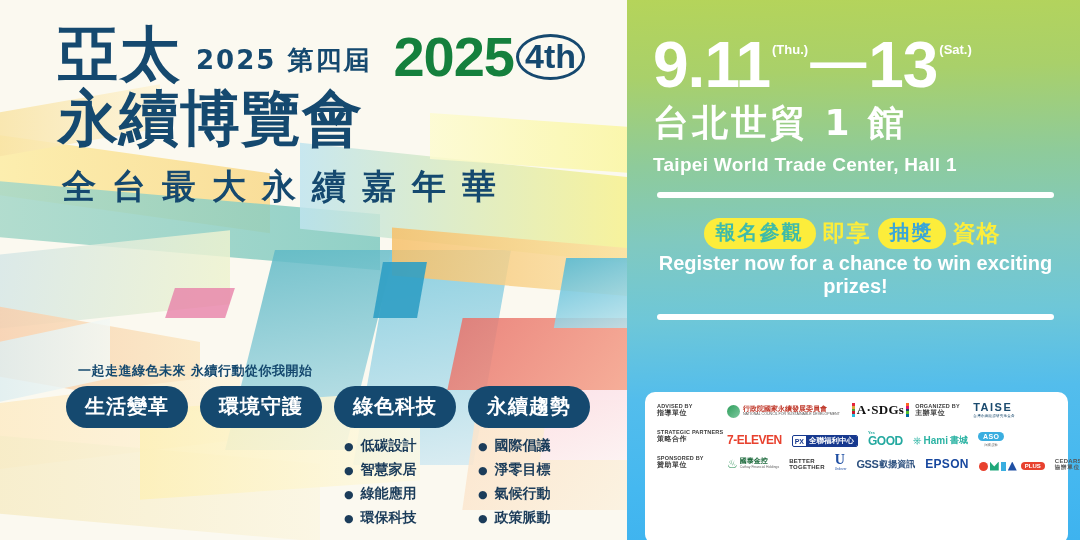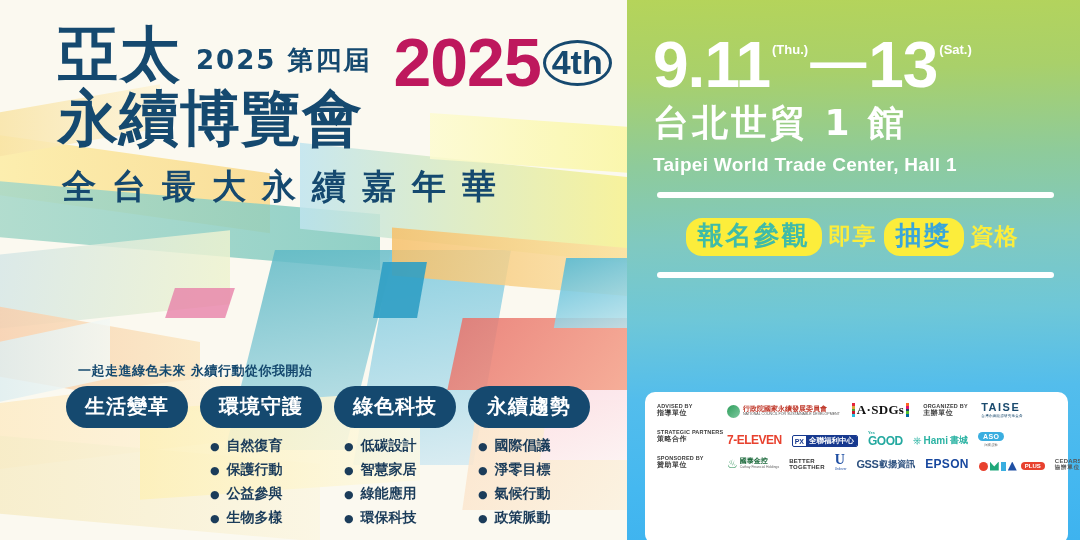--- a/index.html
+++ b/index.html
@@ -52,21 +52,21 @@
     font-size:26px; color:#15496f; letter-spacing:2px; padding-bottom:6px;
   }
   .ttl-main2 {
     font-family:"DejaVu Sans",sans-serif; font-weight:bold;
     font-size:60px; line-height:1.08; color:#15496f; letter-spacing:1px; margin-top:2px;
   }
   .en-block { margin-left:22px; padding-top:6px; }
   .en-year-row { display:flex; align-items:center; }
   .en-year {
     font-family:"Liberation Sans",sans-serif; font-weight:bold;
-    font-size:68px; line-height:.9; color:#be185d; letter-spacing:-1px;
+    font-size:56px; line-height:.9; color:#15803d; letter-spacing:-1px;
   }
   .en-4th {
     font-family:"Liberation Sans",sans-serif; font-weight:bold;
     font-size:34px; color:#16496f; border:3px solid #16496f;
     border-radius:50%; padding:2px 6px 4px 6px; margin-left:2px; line-height:1;
   }
   .en-sdg {
     font-family:"Liberation Sans",sans-serif; font-weight:bold;
     font-size:46px; color:#16496f; letter-spacing:1px; margin-top:4px;
   }
@@ -126,21 +126,21 @@
     font-family:"Liberation Sans",sans-serif; font-weight:bold;
     font-size:19px; color:#fff; letter-spacing:.3px; margin-top:6px;
   }
 
   .divider { height:6px; background:#fff; border-radius:3px; margin:16px 4px 0 4px; }
 
   .cta-line { display:flex; align-items:center; justify-content:center; margin-top:20px; }
   .pill-yellow {
     background:#fced3b; border-radius:16px; padding:3px 12px 5px 12px;
     font-family:"DejaVu Sans",sans-serif; font-weight:bold;
-    font-size:26px; color:#3fbba8; letter-spacing:2px; line-height:1.15;
+    font-size:20px; color:#3fbba8; letter-spacing:2px; line-height:1.15;
   }
   .pill-yellow.alt { color:#3aa6d9; }
   .cta-plain {
     font-family:"DejaVu Sans",sans-serif; font-weight:bold;
     font-size:23px; color:#fced3b; letter-spacing:1px; margin:0 7px;
   }
 
   .prize-cjk {
     text-align:center; font-family:"DejaVu Sans",sans-serif; font-weight:bold;
     font-size:25px; color:#fff; letter-spacing:2px; margin-top:16px;
@@ -292,26 +292,20 @@
       <div class="cats-wrap">
         <div class="slogan-small">一起走進綠色未來 永續行動從你我開始</div>
         <div class="cats">
 
           <div class="cat">
             <div class="cat-pill">生活變革</div>
           </div>
 
           <div class="cat">
             <div class="cat-pill">環境守護</div>
-            <div class="cat-list">
-              <div class="cat-item"><span class="dot">●</span><span>自然復育</span></div>
-              <div class="cat-item"><span class="dot">●</span><span>保護行動</span></div>
-              <div class="cat-item"><span class="dot">●</span><span>公益參與</span></div>
-              <div class="cat-item"><span class="dot">●</span><span>生物多樣</span></div>
-            </div>
           </div>
 
           <div class="cat">
             <div class="cat-pill">綠色科技</div>
             <div class="cat-list">
               <div class="cat-item"><span class="dot">●</span><span>低碳設計</span></div>
               <div class="cat-item"><span class="dot">●</span><span>智慧家居</span></div>
               <div class="cat-item"><span class="dot">●</span><span>綠能應用</span></div>
               <div class="cat-item"><span class="dot">●</span><span>環保科技</span></div>
             </div>
@@ -348,20 +342,21 @@
 
       <div class="divider"></div>
 
       <div class="cta-line">
         <span class="pill-yellow">報名參觀</span>
         <span class="cta-plain">即享</span>
         <span class="pill-yellow alt">抽獎</span>
         <span class="cta-plain">資格</span>
       </div>
 
+      <div class="prize-en">Register now for a chance to win exciting prizes!</div>
 
       <div class="divider"></div>
 
       <div class="sponsor-card">
 
         <div class="sp-row">
           <div class="sp-label">
             <span class="en">ADVISED BY</span>
             <span class="cn">指導單位</span>
           </div>
@@ -384,21 +379,21 @@
               <span class="txt">A·SDGs</span>
               <span class="bars">
                   <i style="background:#fd6925"></i>
                   <i style="background:#dd1367"></i>
                   <i style="background:#19486a"></i>
                   <i style="background:#56c02b"></i>
                   <i style="background:#00689d"></i>
                 </span>
             </div>
           </div>
-          <div class="sp-label" style="margin-left:12px;width:58px;flex:0 0 58px;">
+          <div class="sp-label" style="margin-left:4px;width:58px;flex:0 0 58px;">
             <span class="en">ORGANIZED BY</span>
             <span class="cn">主辦單位</span>
           </div>
           <div class="sp-logos">
             <div class="logo lg-taise">
               <span>
                 <span class="t1">TAISE</span>
                 <span class="t2">台灣永續能源研究基金會</span>
               </span>
             </div>

